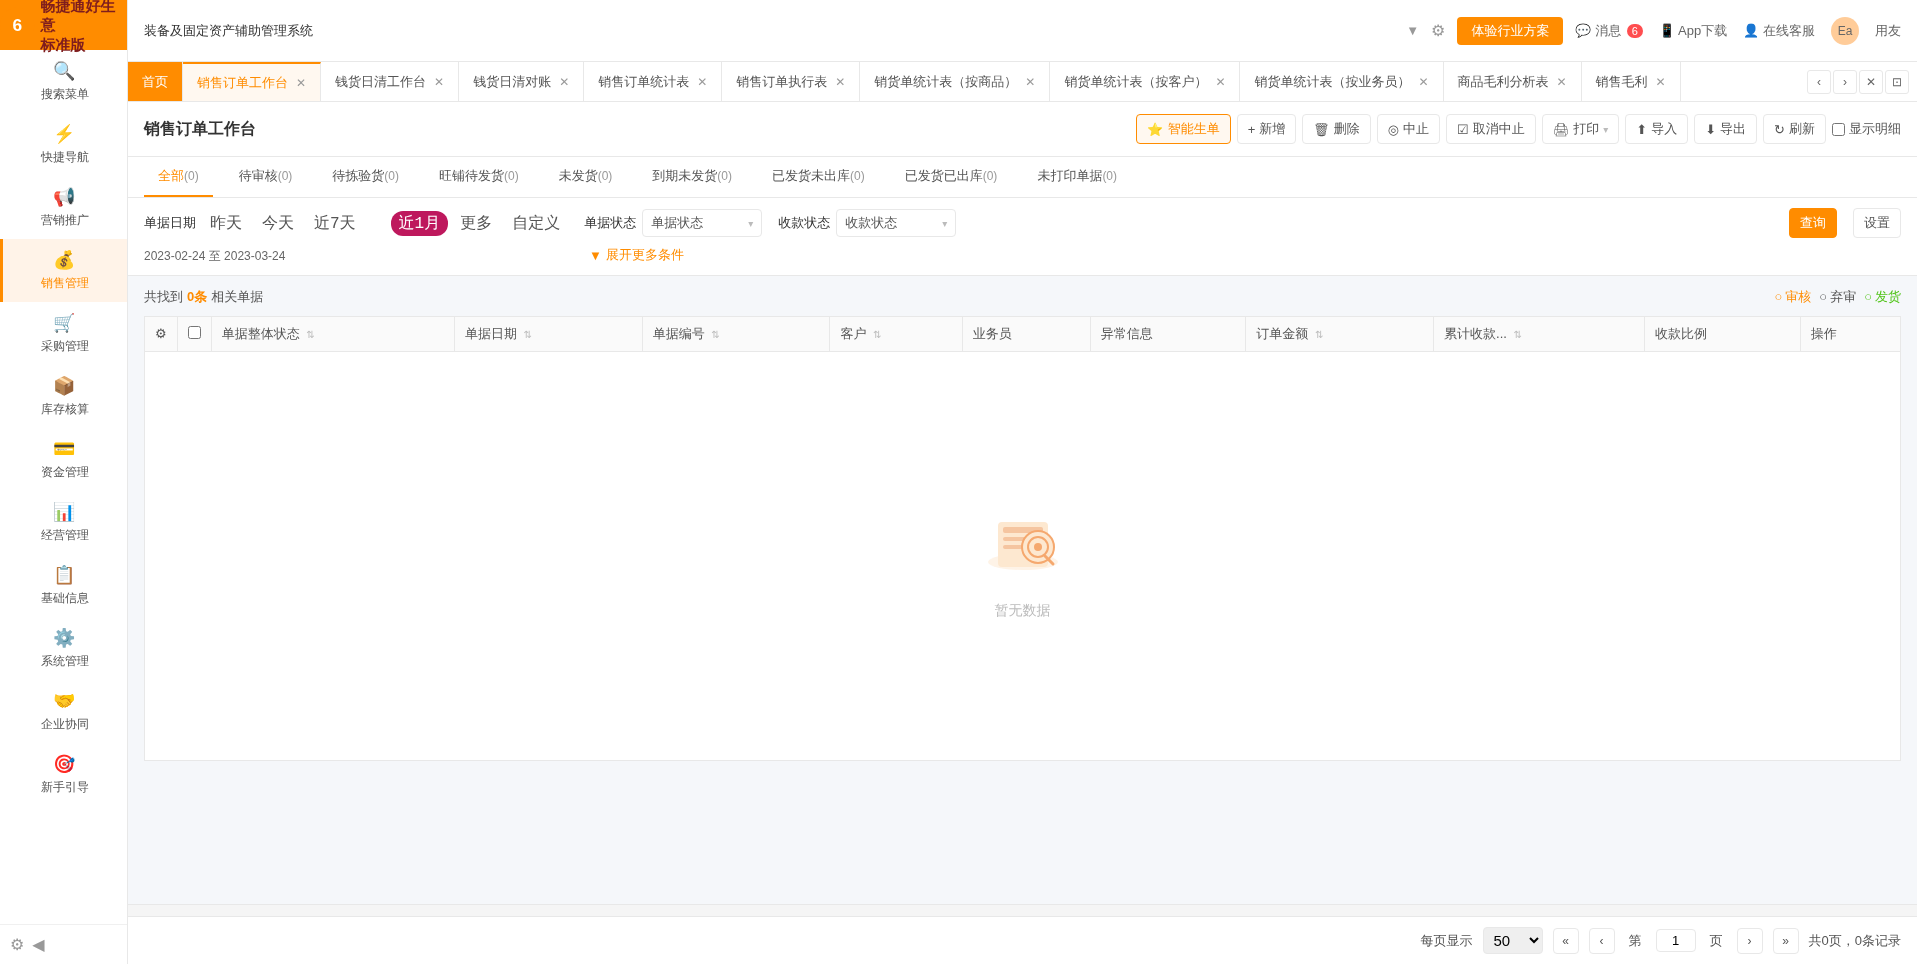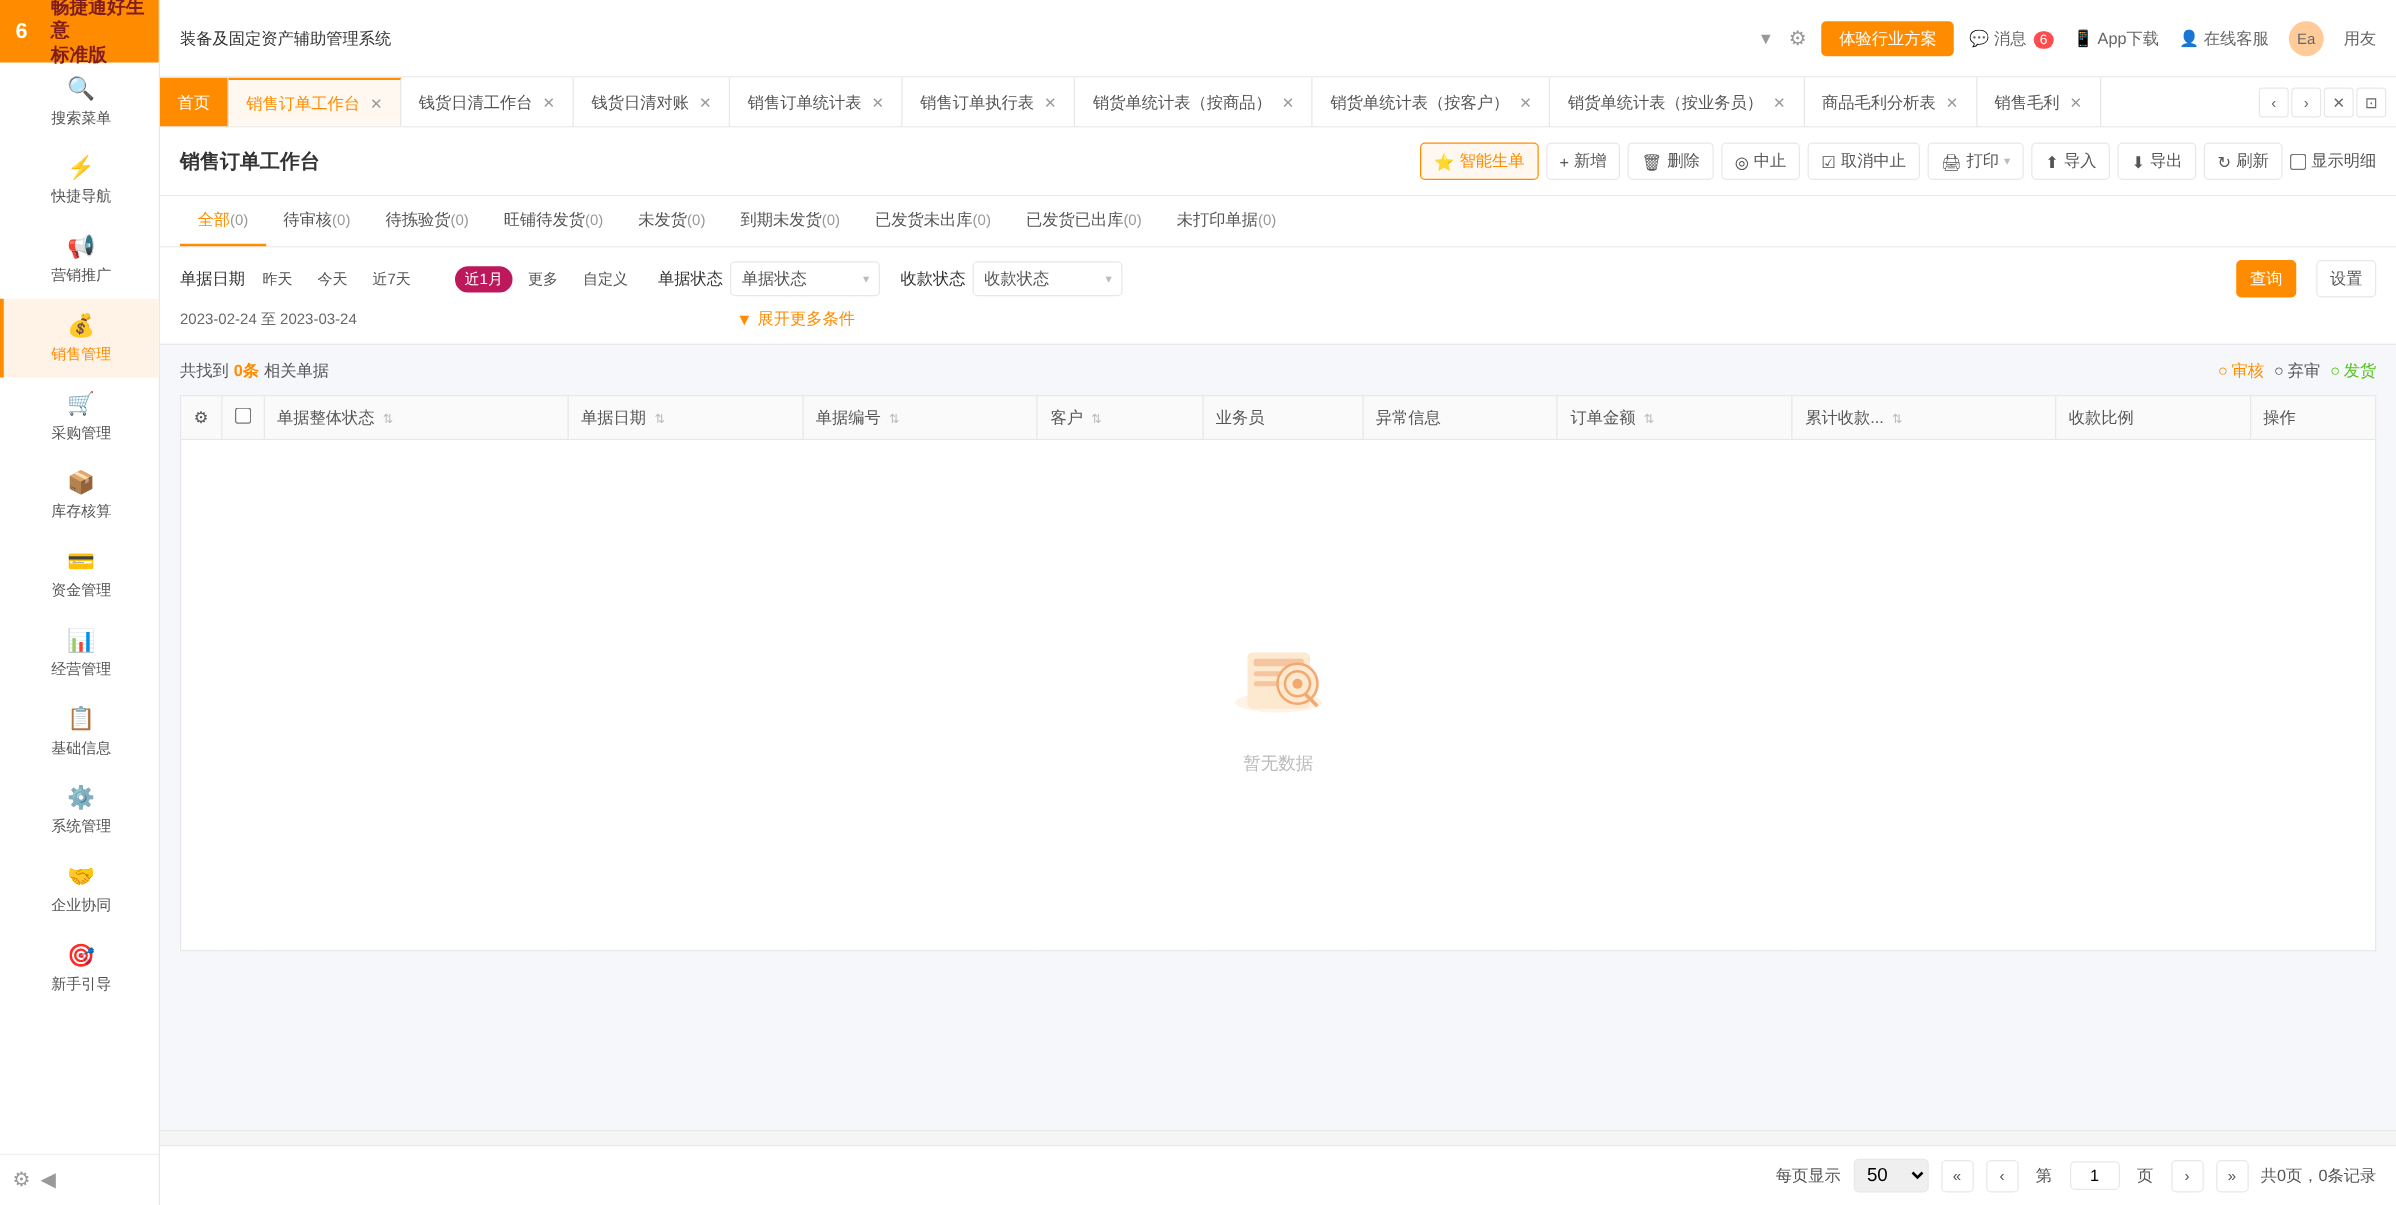--- a/index.html
+++ b/index.html
@@ -38,32 +38,32 @@
 
     
     .page-header { background: #fff; padding: 12px 16px; display: flex; align-items: center; justify-content: space-between; border-bottom: 1px solid #e8e8e8; }
     .page-title { font-size: 16px; font-weight: bold; color: #333; }
     .page-actions { display: flex; align-items: center; gap: 6px; }
     .action-btn { display: flex; align-items: center; gap: 4px; padding: 5px 10px; border: 1px solid #e8e8e8; background: #fff; border-radius: 4px; cursor: pointer; font-size: 13px; color: #555; }
     .action-btn.smart { background: #fff8f0; border-color: #ff8c00; color: #ff8c00; }
     .action-btn.primary { background: #ff8c00; color: #fff; border-color: #ff8c00; }
 
     
-    .filter-tabs { background: #fff; padding: 0 16px; border-bottom: 1px solid #e8e8e8; display: flex; align-items: center; gap: 0; }
+    .filter-tabs { background: #fff; padding: 0 16px; border-bottom: 1px solid #e8e8e8; display: flex; align-items: center; gap: 12px; }
     .filter-tab { padding: 10px 14px; font-size: 13px; color: #555; cursor: pointer; border-bottom: 2px solid transparent; white-space: nowrap; }
     .filter-tab.active { color: #ff8c00; border-bottom-color: #ff8c00; }
     .filter-tab .count-zero { color: #999; font-size: 12px; }
 
     
     .filter-area { background: #fff; padding: 10px 16px; border-bottom: 1px solid #e8e8e8; }
     .filter-row { display: flex; align-items: center; gap: 16px; flex-wrap: wrap; }
     .filter-item { display: flex; align-items: center; gap: 6px; font-size: 13px; color: #555; }
     .filter-label { color: #333; white-space: nowrap; }
     .filter-date-opts { display: flex; align-items: center; gap: 4px; }
-    .date-opt { padding: 2px 8px; border-radius: 3px; cursor: pointer; font-size: 12px; color: #555; }
+    .date-opt { padding: 2px 8px; border-radius: 3px; cursor: pointer; font-size: 16px; color: #555; font-family: Liberation Mono, monospace; }
     .date-opt.active { background: #be185d; color: #fff; border-radius: 12px; margin-left: 23px; }
     .date-range { font-size: 12px; color: #666; margin-left: 0; }
     .filter-select { border: 1px solid #e8e8e8; border-radius: 4px; padding: 4px 8px; font-size: 13px; color: #555; background: #fff; min-width: 120px; appearance: none; cursor: pointer; display: flex; align-items: center; gap: 4px; position: relative; }
     .expand-btn { display: flex; align-items: center; gap: 4px; color: #ff8c00; font-size: 13px; cursor: pointer; margin-left: auto; }
 
     
     .table-area { flex: 1; overflow: auto; padding: 12px 16px; }
     .table-info { display: flex; align-items: center; justify-content: space-between; margin-bottom: 10px; font-size: 13px; color: #555; }
     .table-info-left { display: flex; align-items: center; gap: 4px; }
     .info-count { color: #ff8c00; font-weight: bold; }

